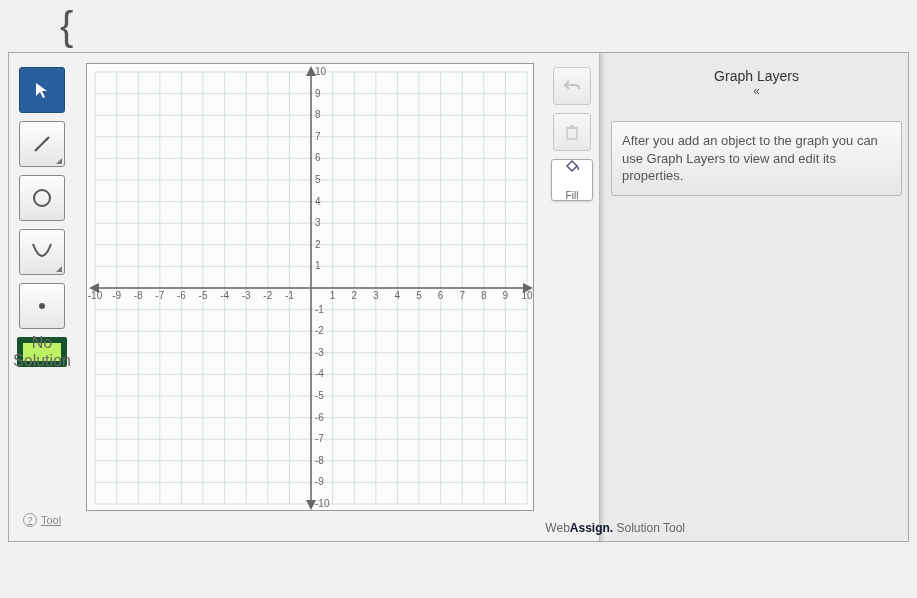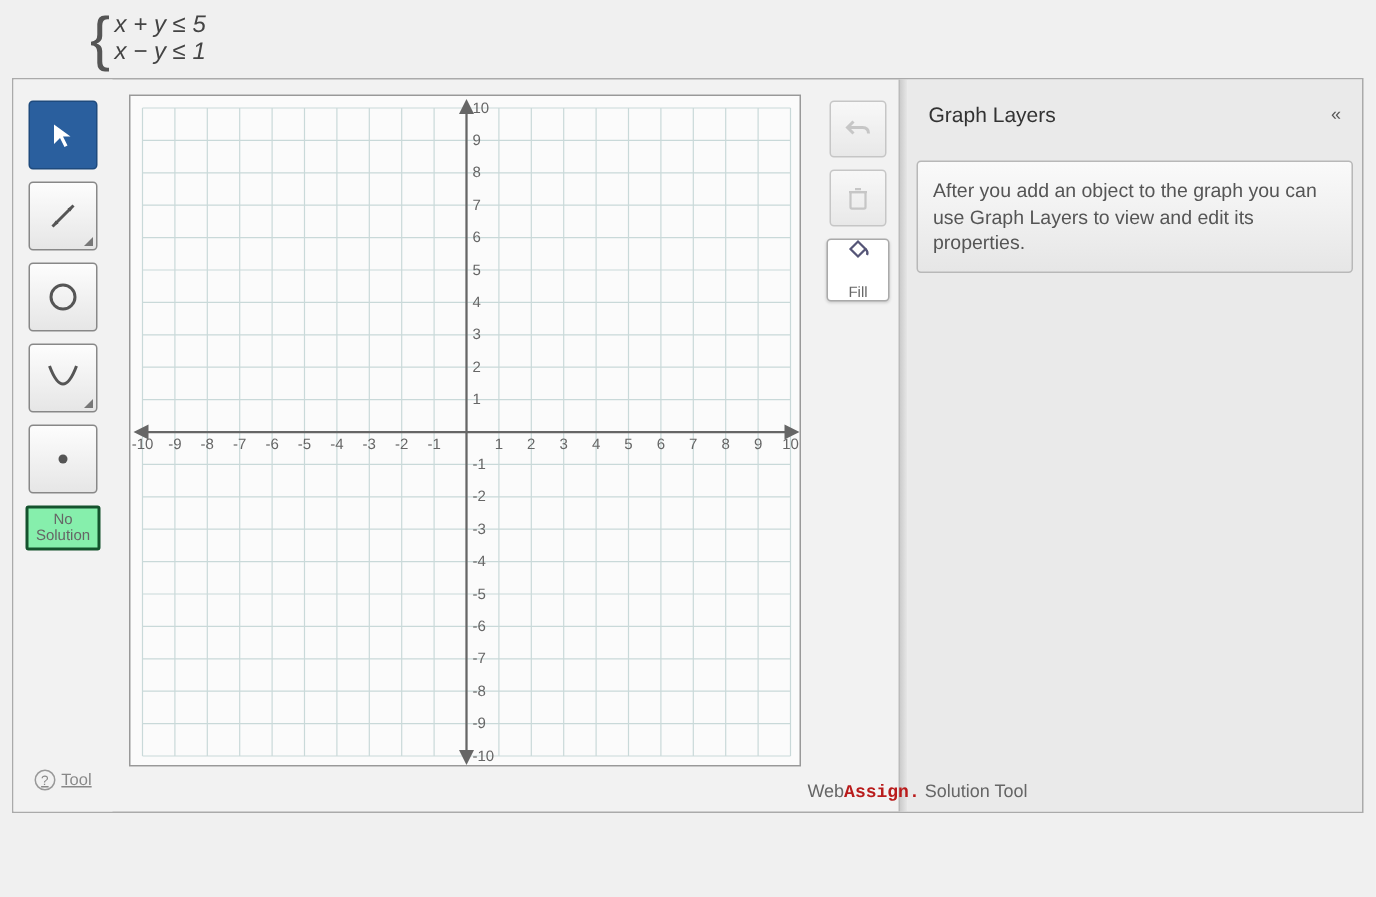--- a/index.html
+++ b/index.html
@@ -77,24 +77,24 @@
       position: absolute;
       right: 2px;
       bottom: 2px;
       width: 0; height: 0;
       border-left: 6px solid transparent;
       border-bottom: 6px solid #777;
     }
     .tool-no-sol {
       width: 50px;
       height: 30px;
-      border: 2px solid #14532d;
-      background: #86efac;
+      border: 6px solid #14532d;
+      background: #bef264;
       border-radius: 2px;
-      font-size: 10px;
+      font-size: 16px;
       color: #666;
       text-align: center;
       display: flex;
       align-items: center;
       justify-content: center;
       line-height: 1.1;
       cursor: pointer;
     }
     .help-btn {
       margin-top: auto;
@@ -182,20 +182,21 @@
       padding: 0;
       background: #eaeaea;
     }
     .layers-header {
       display: flex;
       justify-content: space-between;
       align-items: center;
       padding: 15px 14px 12px 14px;
       font-size: 14px;
       color: #333;
+      flex-direction: column;
     }
     .collapse-icon {
       font-size: 12px;
       color: #555;
       cursor: pointer;
     }
     .layers-hint {
       margin: 11px 6px;
       border: 1px solid #b8b8b8;
       background: linear-gradient(#fafafa,#e6e6e6);
@@ -205,34 +206,30 @@
       color: #555;
       line-height: 1.35;
     }
     .footer-brand {
       position: absolute;
       bottom: 6px;
       right: -140px;
       font-size: 12px;
       color: #666;
     }
-    .footer-brand b { color: #b91c1c; font-family: Liberation Mono, monospace; }
+    .footer-brand b { color: #0f172a; }
     svg.grid { background: #fbfbfb; border: 1px solid #999; }
     .axis-label { font-size: 10px; fill: #666; font-family: Arial; }
   </style>
 </head>
 <body>
 
 <div class="question-area">
   <div class="system-eq">
     <span class="brace">{</span>
-    <span class="eqs">
-      <span>x + y ≤ 5</span>
-      <span>x − y ≤ 1</span>
-    </span>
   </div>
 </div>
 
 <div class="workspace">
 
   <div class="left-tools">
     <div class="tool-btn selected">
       <svg width="18" height="18" viewBox="0 0 18 18">
           <path d="M3 2 L3 15 L7 11 L10 17 L12 16 L9 10 L14 10 Z" fill="#fff"></path>
         </svg>

